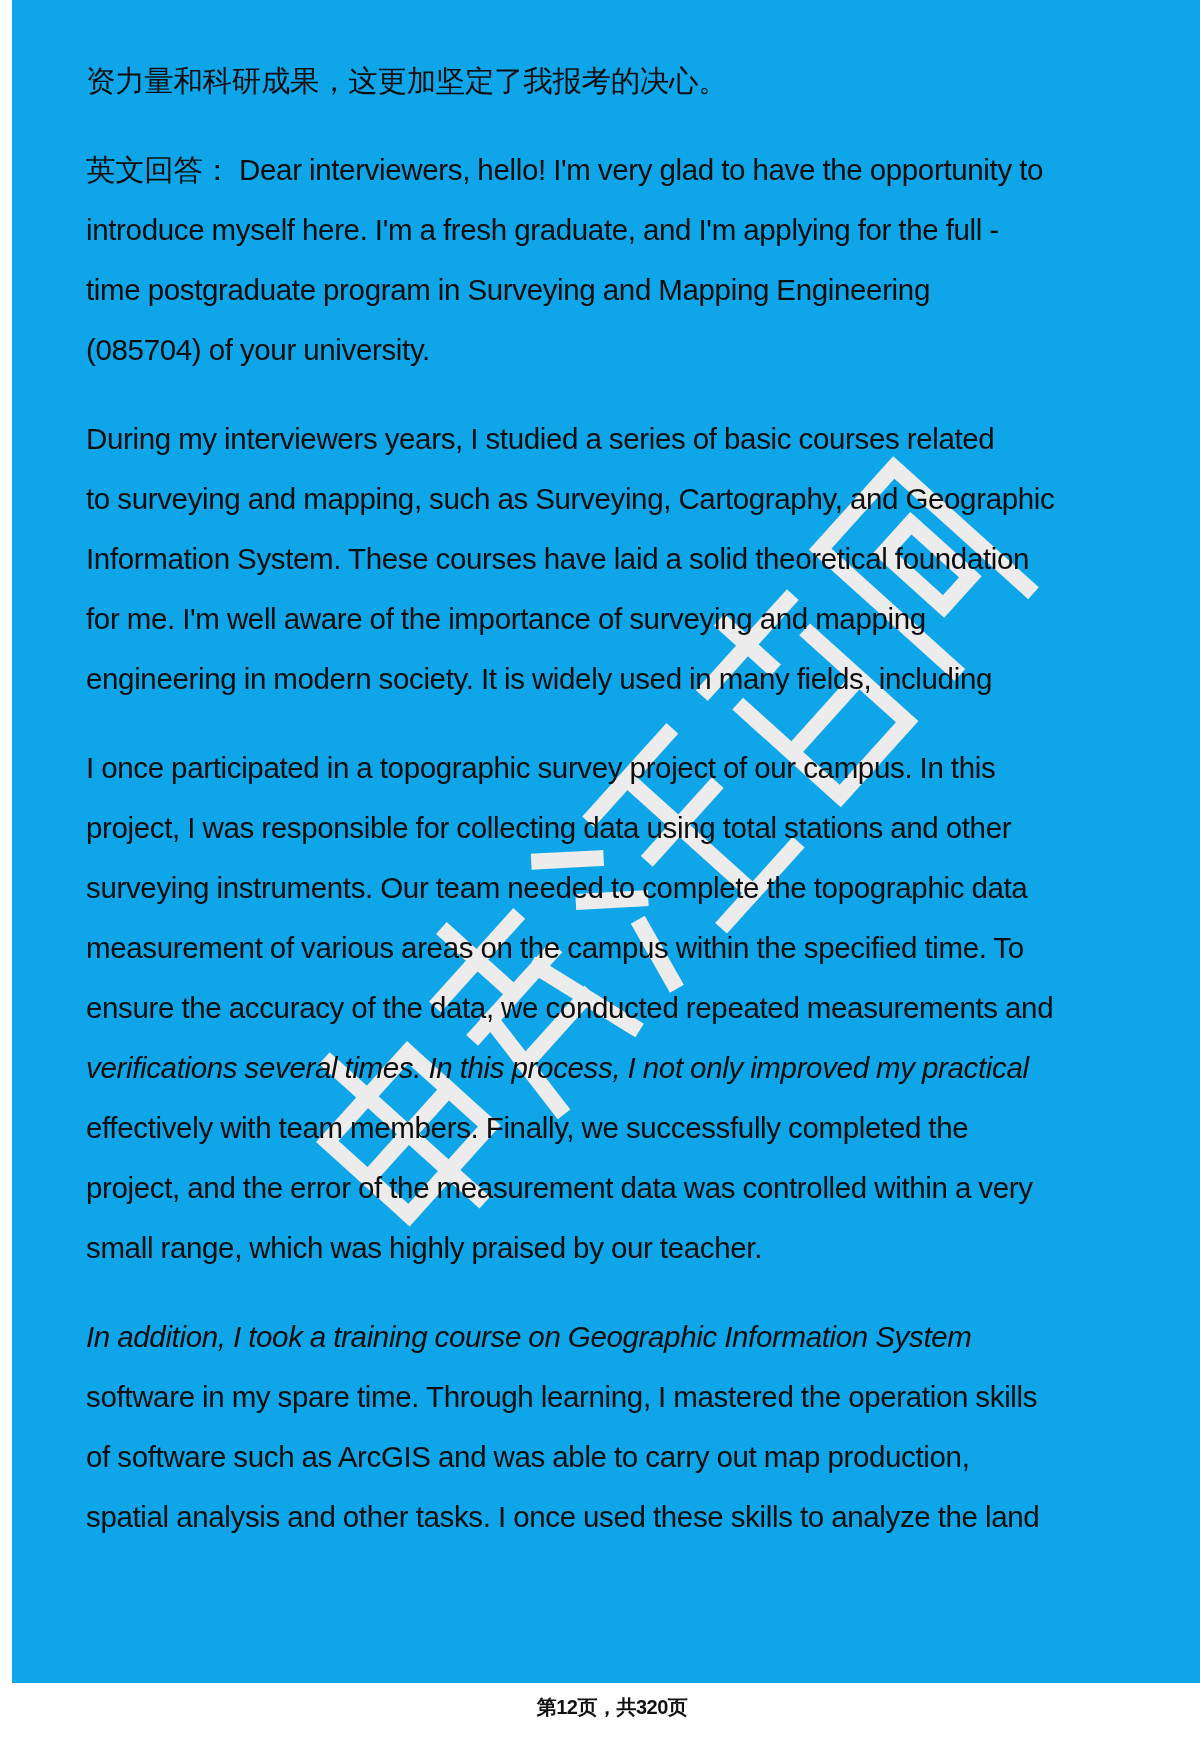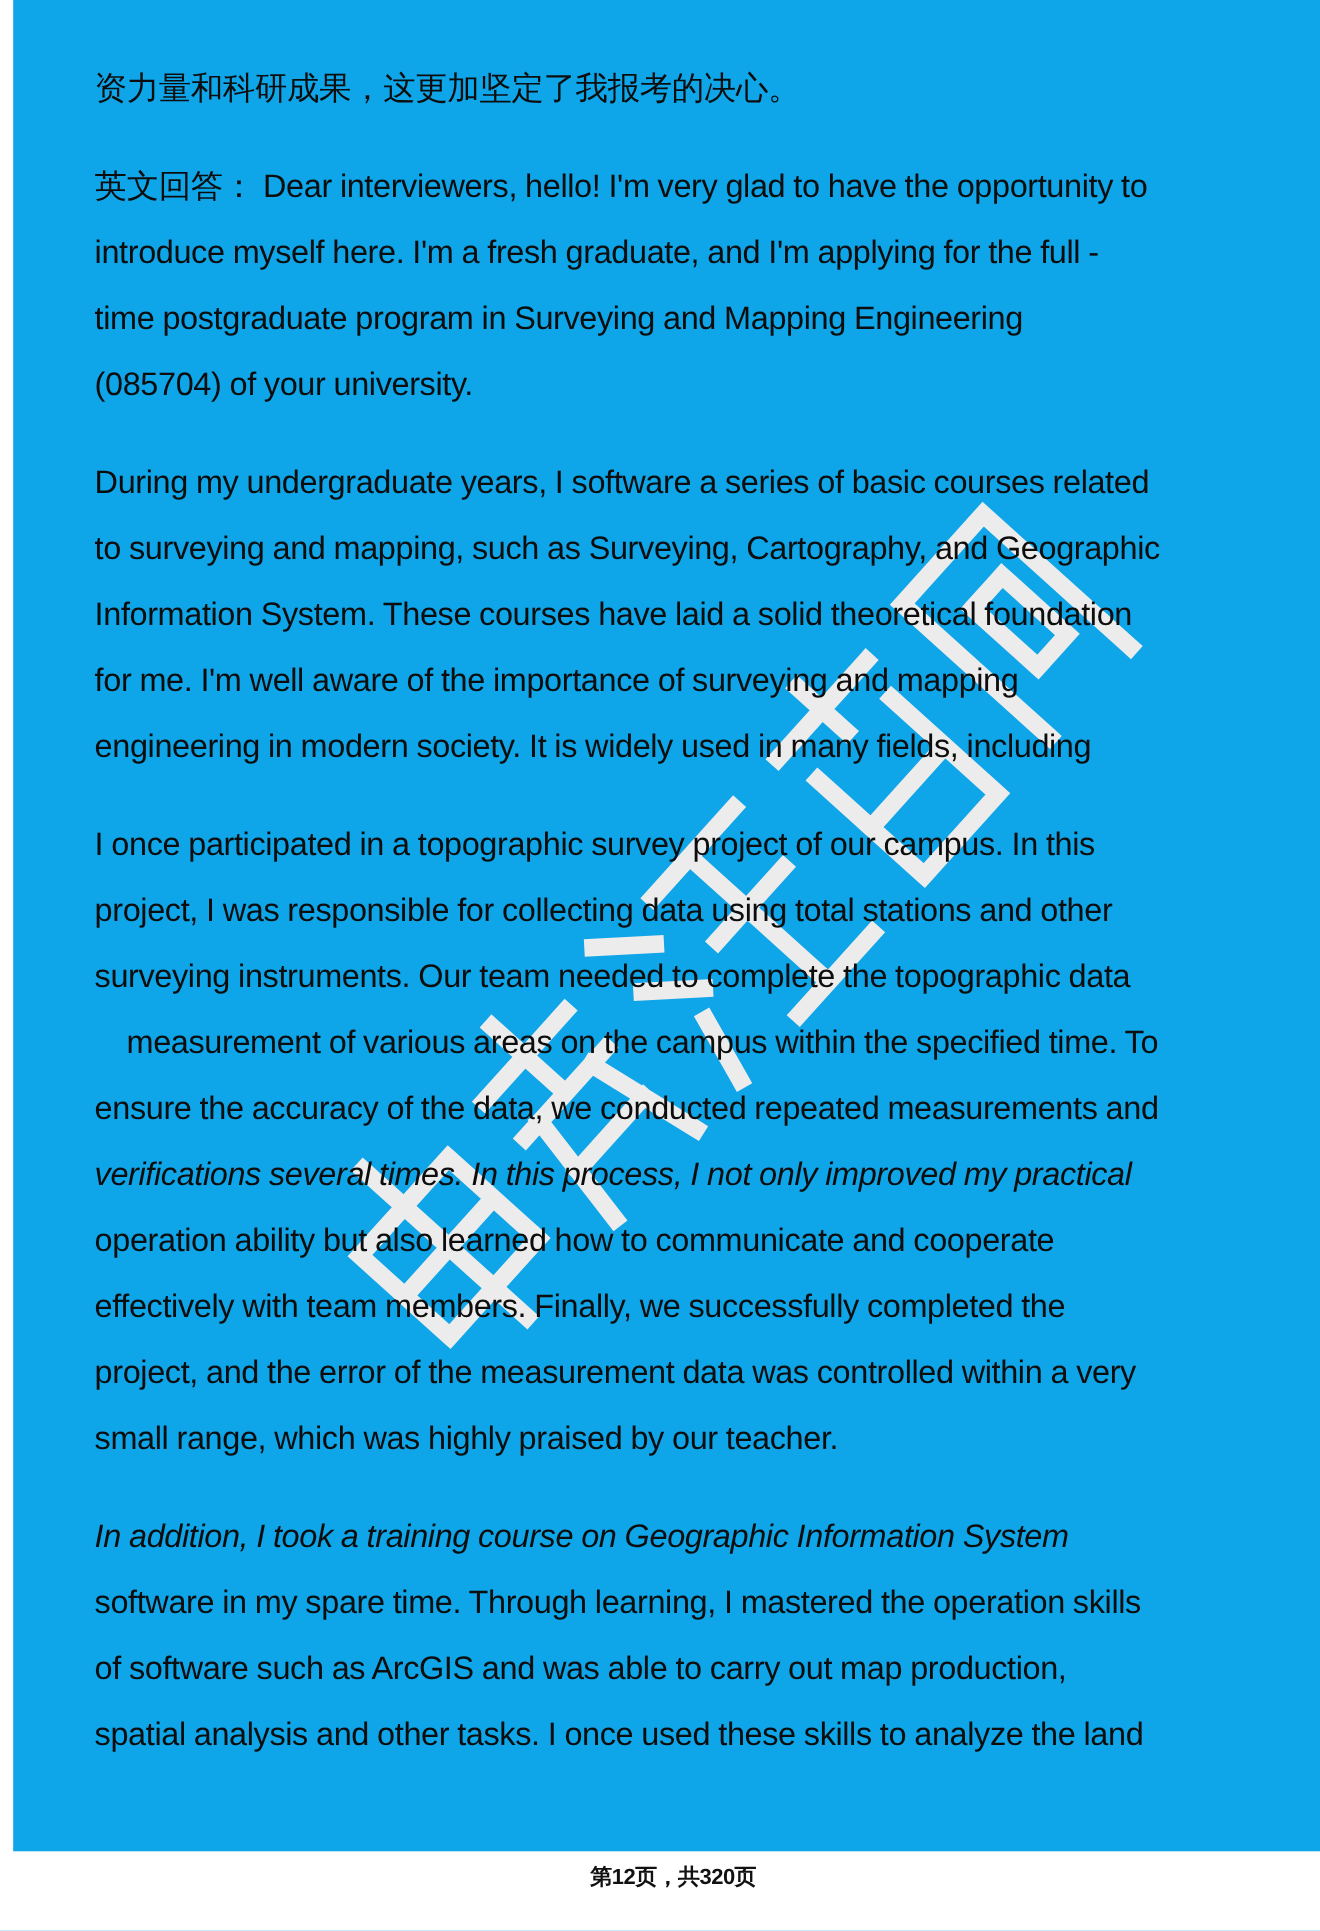--- a/index.html
+++ b/index.html
@@ -95,34 +95,33 @@
       <p class="para">
         <span class="line" style="display: block;">资力量和科研成果，这更加坚定了我报考的决心。</span>
       </p>
       <p class="para">
         <span class="line" style="display: block;">英文回答：  Dear interviewers, hello! I'm very glad to have the opportunity to</span>
         <span class="line" style="display: block;">introduce myself here. I'm a fresh graduate, and I'm applying for the full -</span>
         <span class="line" style="display: block;">time postgraduate program in Surveying and Mapping Engineering</span>
         <span class="line" style="display: block;">(085704) of your university.</span>
       </p>
       <p class="para">
-        <span class="line" style="display: block;">During my undergraduate years, I software a series of basic courses related</span>
+        <span class="line" style="display: block;">During my interviewers years, I studied a series of basic courses related</span>
         <span class="line" style="display: block;">to surveying and mapping, such as Surveying, Cartography, and Geographic</span>
         <span class="line" style="display: block;">Information System. These courses have laid a solid theoretical foundation</span>
         <span class="line" style="display: block;">for me. I'm well aware of the importance of surveying and mapping</span>
         <span class="line" style="display: block;">engineering in modern society. It is widely used in many fields, including</span>
       </p>
       <p class="para">
         <span class="line" style="display: block;">I once participated in a topographic survey project of our campus. In this</span>
         <span class="line" style="display: block;">project, I was responsible for collecting data using total stations and other</span>
         <span class="line" style="display: block;">surveying instruments. Our team needed to complete the topographic data</span>
-        <span class="line" style="display: block; margin-left: 29px;">measurement of various areas on the campus within the specified time. To</span>
+        <span class="line" style="display: block;">measurement of various areas on the campus within the specified time. To</span>
         <span class="line" style="display: block;">ensure the accuracy of the data, we conducted repeated measurements and</span>
         <span class="line" style="display: block; font-style: italic;">verifications several times. In this process, I not only improved my practical</span>
-        <span class="line" style="display: block;">operation ability but also learned how to communicate and cooperate</span>
         <span class="line" style="display: block;">effectively with team members. Finally, we successfully completed the</span>
         <span class="line" style="display: block;">project, and the error of the measurement data was controlled within a very</span>
         <span class="line" style="display: block;">small range, which was highly praised by our teacher.</span>
       </p>
       <p class="para">
         <span class="line" style="display: block; font-style: italic;">In addition, I took a training course on Geographic Information System</span>
         <span class="line" style="display: block;">software in my spare time. Through learning, I mastered the operation skills</span>
         <span class="line" style="display: block;">of software such as ArcGIS and was able to carry out map production,</span>
         <span class="line" style="display: block;">spatial analysis and other tasks. I once used these skills to analyze the land</span>
       </p>

